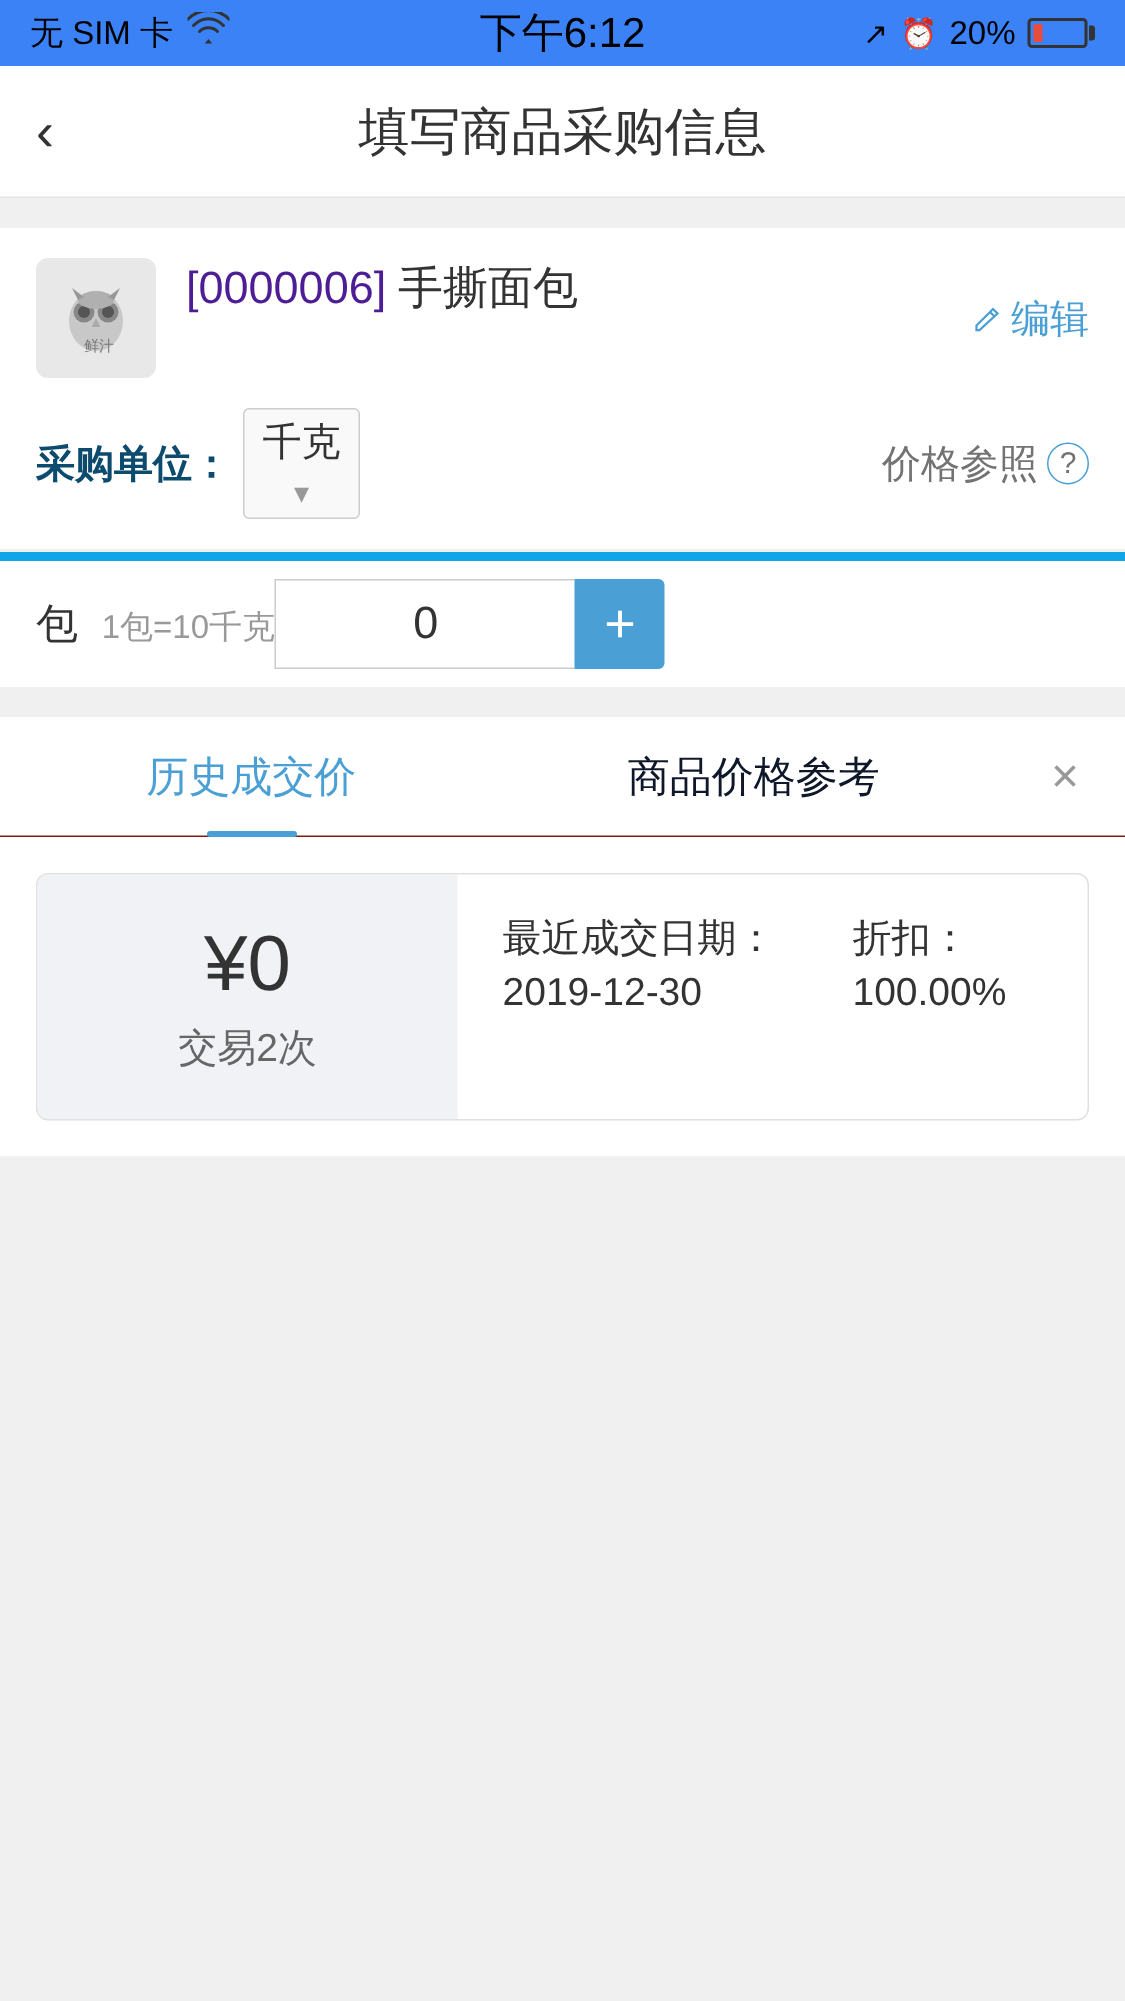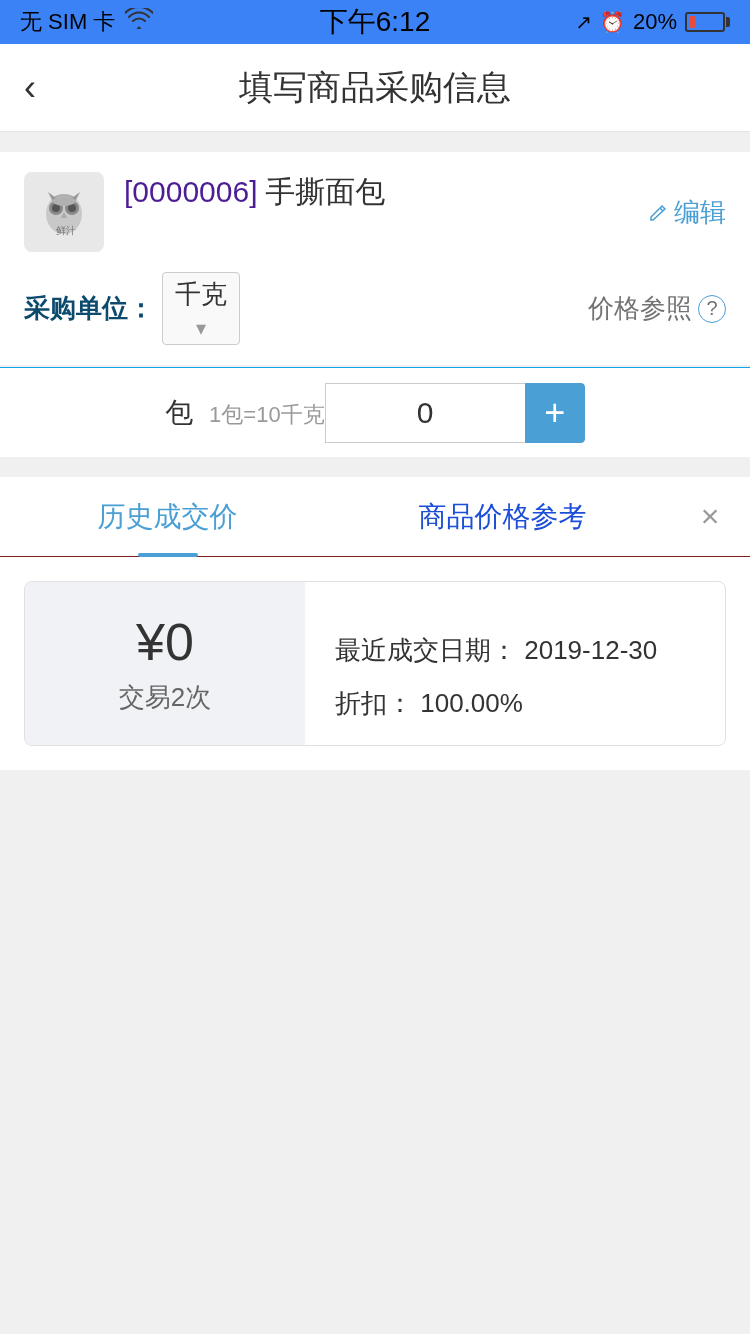--- a/index.html
+++ b/index.html
@@ -156,22 +156,22 @@
     }
 
     
     .quantity-section {
       background: #ffffff;
       margin-top: 2px;
       padding: 0 24px;
       height: 90px;
       display: flex;
       align-items: center;
-      justify-content: center;
-      border-top: 1px solid #0ea5e9;
+      justify-content: flex-start;
+      border-top: 6px solid #0ea5e9;
     }
     .quantity-sub {
       font-size: 22px;
       color: #999;
       margin-left: 8px;
     }
     .quantity-control {
       display: flex;
       align-items: center;
       gap: 0;
@@ -210,21 +210,21 @@
       display: flex;
       align-items: center;
       border-bottom: 1px solid #7f1d1d;
       position: relative;
       height: 80px;
     }
     .tab-item {
       flex: 1;
       text-align: center;
       font-size: 28px;
-      color: #1d4ed8;
+      color: #0f172a;
       height: 80px;
       display: flex;
       align-items: center;
       justify-content: center;
       cursor: pointer;
       position: relative;
     }
     .tab-item.active {
       color: #4a9fd5;
     }
@@ -276,22 +276,21 @@
     }
     .history-trades {
       font-size: 26px;
       color: #666;
       margin-top: 8px;
     }
     .history-right {
       flex: 1;
       padding: 24px 30px;
       display: flex;
-      flex-direction: column;
-      justify-content: flex-end;
+      justify-content: flex-start;
       gap: 16px;
     }
     .history-detail-row {
       font-size: 26px;
       color: #333;
       line-height: 1.4;
     }
 
     
     .main-content {

